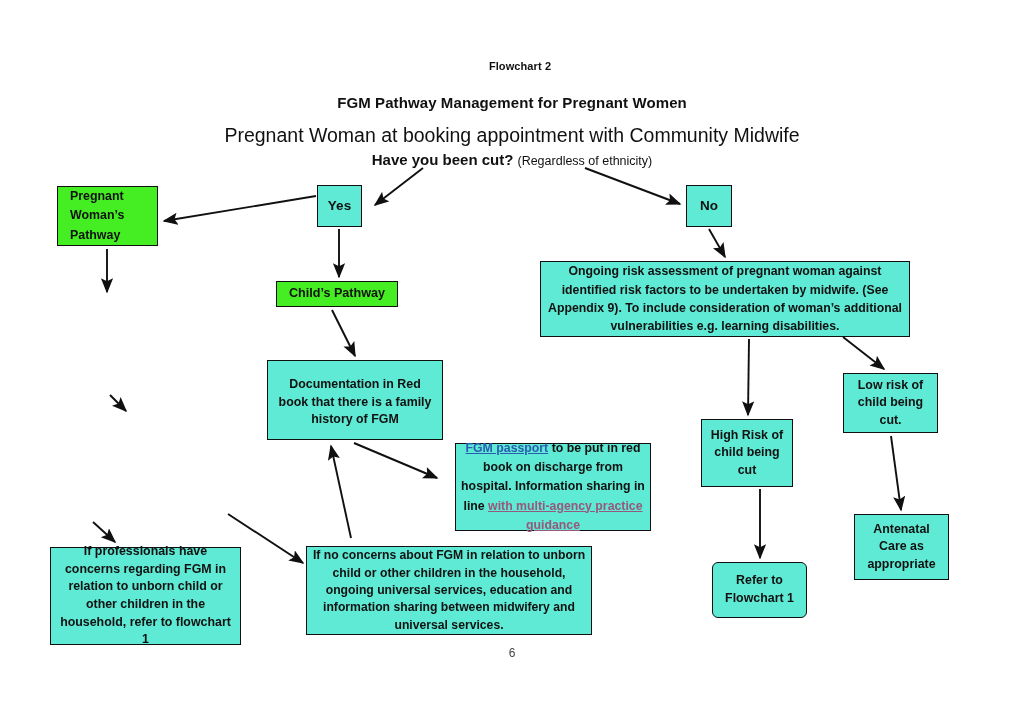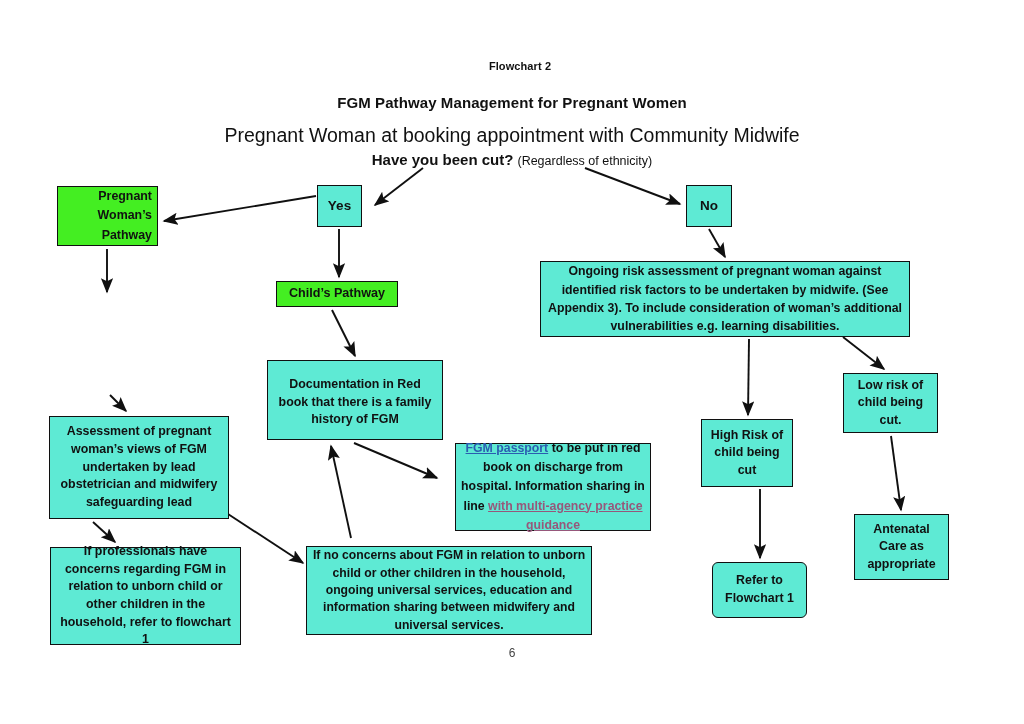--- a/index.html
+++ b/index.html
@@ -27,21 +27,21 @@
     display:flex;align-items:center;justify-content:center;
     text-align:center;font-weight:bold;font-size:12.4px;line-height:1.42;
     padding:3px 5px;
   }
   .box.green{background:#44ee22;}
   .box.plain{font-weight:bold;font-size:13.5px;}
   .box .txt{display:block;width:100%;}
 
   
   #box-pregnant-pathway{left:57px;top:186px;width:101px;height:60px;
-    font-size:12.4px;line-height:1.55;text-align:right;justify-content:flex-start;padding-left:12px;}
+    font-size:12.4px;line-height:1.55;text-align:left;justify-content:flex-start;padding-left:12px;}
   #box-yes{left:317px;top:185px;width:45px;height:42px;}
   #box-no{left:686px;top:185px;width:46px;height:42px;}
   #box-referral{left:47px;top:296px;width:143px;height:97px;}
   #box-assessment{left:49px;top:416px;width:180px;height:103px;}
   #box-professionals{left:50px;top:547px;width:191px;height:98px;}
   #box-childs-pathway{left:276px;top:281px;width:122px;height:26px;font-size:12.6px;}
   #box-documentation{left:267px;top:360px;width:176px;height:80px;
     align-items:center;padding-top:8px;}
   #box-fgm-passport{left:455px;top:443px;width:196px;height:88px;
     font-size:12.3px;line-height:1.55;}
@@ -125,23 +125,20 @@
 
   <div class="box plain" id="box-yes">
     <span class="txt">Yes</span>
   </div>
 
   <div class="box plain" id="box-no">
     <span class="txt">No</span>
   </div>
 
 
-  <div class="box" id="box-assessment">
-    <span class="txt">Assessment of pregnant woman’s views of FGM undertaken by lead obstetrician and midwifery safeguarding lead</span>
-  </div>
 
   <div class="box" id="box-professionals">
     <span class="txt">If professionals have concerns regarding FGM in relation to unborn child or other children in the household, refer to flowchart 1</span>
   </div>
 
   <div class="box green" id="box-childs-pathway">
     <span class="txt">Child’s Pathway</span>
   </div>
 
   <div class="box" id="box-documentation">
@@ -150,21 +147,21 @@
 
   <div class="box" id="box-no-concerns">
     <span class="txt">If no concerns about FGM in relation to unborn child or other children in the household, ongoing universal services, education and information sharing between midwifery and universal services.</span>
   </div>
 
   <div class="box" id="box-fgm-passport">
     <span class="txt"><a class="link-blue" href="#">FGM passport</a><span> to be put in red book on discharge from hospital. Information sharing in line </span><a class="link-purple" href="#">with multi-agency practice guidance</a></span>
   </div>
 
   <div class="box" id="box-ongoing-risk">
-    <span class="txt">Ongoing risk assessment of pregnant woman against identified risk factors to be undertaken by midwife. (See Appendix 3). To include consideration of woman’s additional vulnerabilities e.g. learning disabilities.</span>
+    <span class="txt">Ongoing risk assessment of pregnant woman against identified risk factors to be undertaken by midwife. (See Appendix 9). To include consideration of woman’s additional vulnerabilities e.g. learning disabilities.</span>
   </div>
 
   <div class="box" id="box-high-risk">
     <span class="txt">High Risk of child being cut</span>
   </div>
 
   <div class="box" id="box-low-risk">
     <span class="txt">Low risk of child being cut.</span>
   </div>
 

